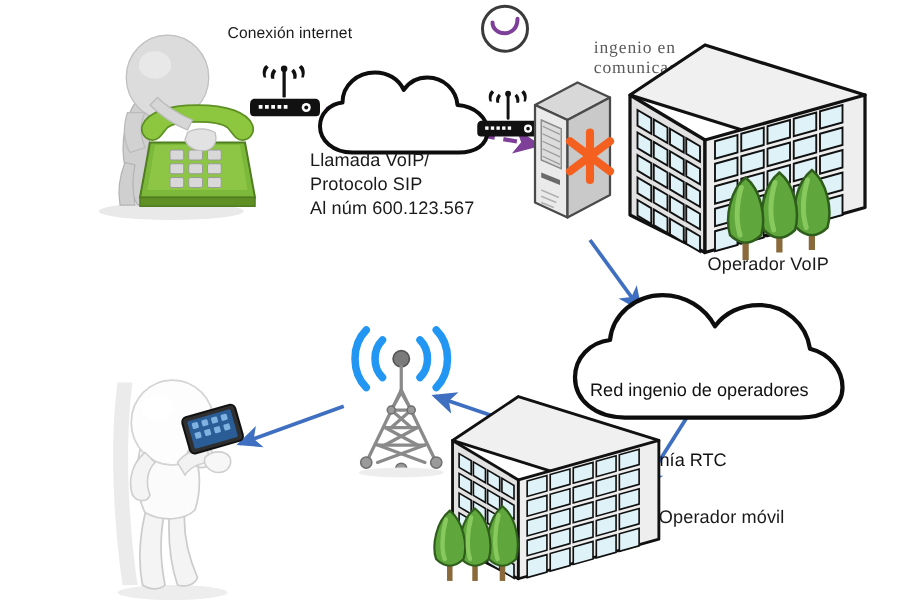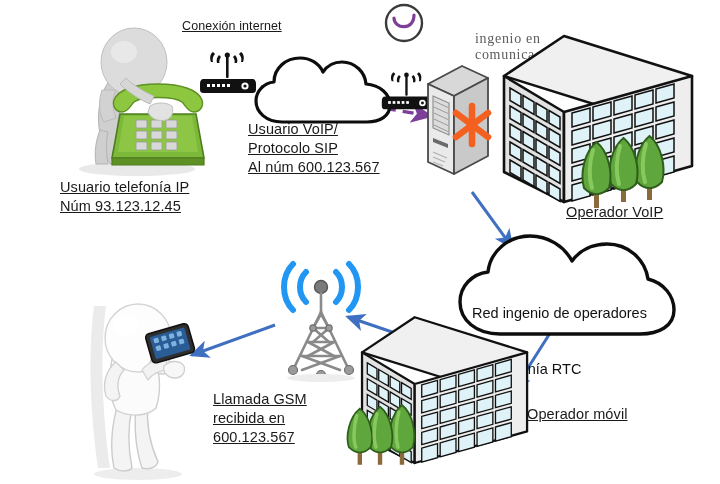--- a/index.html
+++ b/index.html
@@ -17,21 +17,20 @@
     background: #ffffff;
     overflow: hidden;
   }
   .abs { position: absolute; }
   .label {
     color: #1a1a1a;
     font-size: 14.5px;
     line-height: 1.32;
     white-space: pre;
     letter-spacing: 0.1px;
-    text-decoration: underline;
   }
   .label-sm {
     font-size: 12.5px;
   }
   .cloud-text {
     font-size: 14.5px;
     line-height: 1.3;
     color: #111;
     text-align: left;
     white-space: pre;
@@ -434,28 +433,23 @@
         <rect x="97" y="50" width="5" height="5" rx="1"></rect>
         <rect x="105" y="50" width="5" height="5" rx="1"></rect>
       </g>
     </g>
 
     <path d="M88,74 C94,68 104,68 108,74 C110,80 106,86 99,86 C92,86 86,80 88,74 Z" fill="#f7f7f7" stroke="#cfcfcf" stroke-width="1.3"></path>
   </svg>
 
   <div class="abs label label-sm" style="left:182px;top:18px;">Conexión internet</div>
 
-  <div class="abs label" style="left:248px;top:120px;">Usuario VoIP/
+  <div class="abs label" style="left:248px;top:120px;">Llamada VoIP/
 Protocolo SIP
 Al núm 600.123.567</div>
 
-  <div class="abs label" style="left:60px;top:178px;">Usuario telefonía IP
-Núm 93.123.12.45</div>
 
   <div class="abs label" style="left:566px;top:203px;">Operador VoIP</div>
 
   <div class="abs label" style="left:527px;top:405px;">Operador móvil</div>
 
-  <div class="abs label" style="left:213px;top:390px;">Llamada GSM
-recibida en
-600.123.567</div>
 
 </div>
 
 </body></html>

